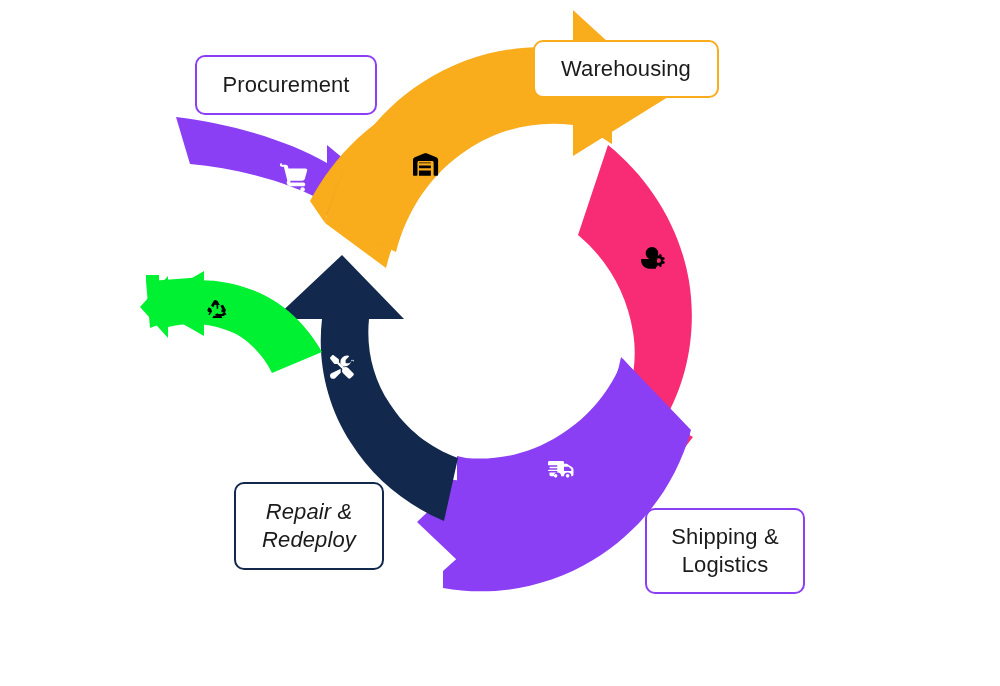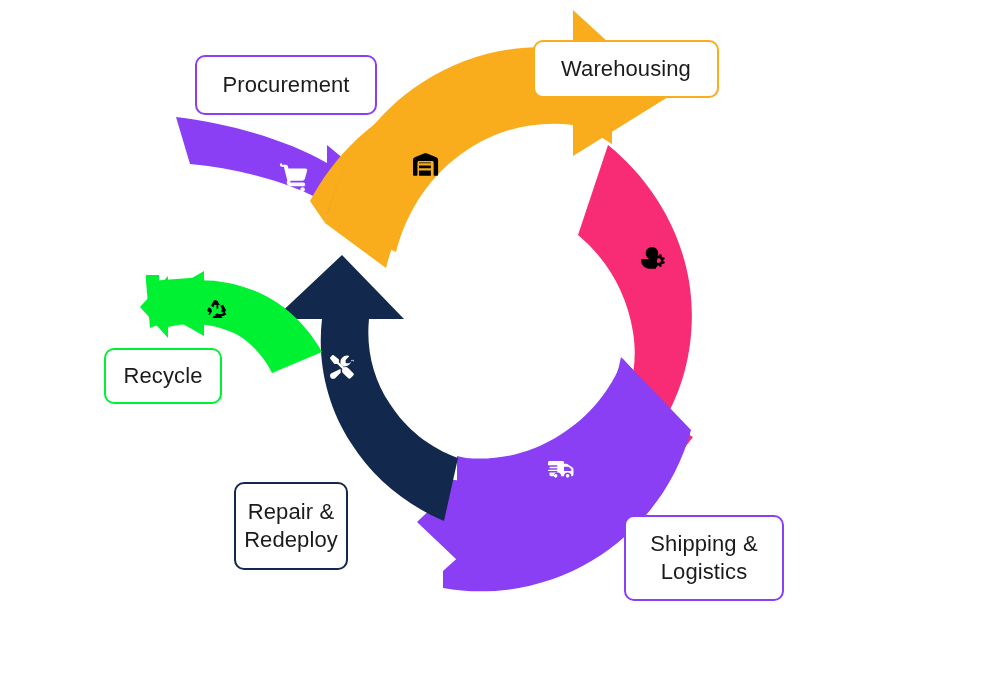--- a/index.html
+++ b/index.html
@@ -151,21 +151,20 @@
       </g>
     </g>
 
   </svg>
 
   <div class="label-box" style="left:533px;top:40px;width:186px;height:58px;border-color:#F9AC1C;">Warehousing</div>
 
   <div class="label-box" style="left:195px;top:55px;width:182px;height:60px;border-color:#8B3FF5;">Procurement</div>
 
 
-  <div class="label-box" style="left:624px;top:508px;width:160px;height:86px;border-color:#8B3FF5;margin-top:7px;">Shipping &amp;
+  <div class="label-box" style="left:645px;top:508px;width:160px;height:86px;border-color:#8B3FF5;">Shipping &amp;
 Logistics</div>
 
-  <div class="label-box" style="left:234px;top:482px;width:114px;height:88px;border-color:#12284C;">Repair &amp;
+  <div class="label-box" style="left:234px;top:482px;width:150px;height:88px;border-color:#12284C;font-style:italic;">Repair &amp;
 Redeploy</div>
 
-  <div class="label-box" style="left:104px;top:348px;width:118px;height:56px;border-color:#00F032;">Recycle</div>
 
 </div>
 
 </body></html>

